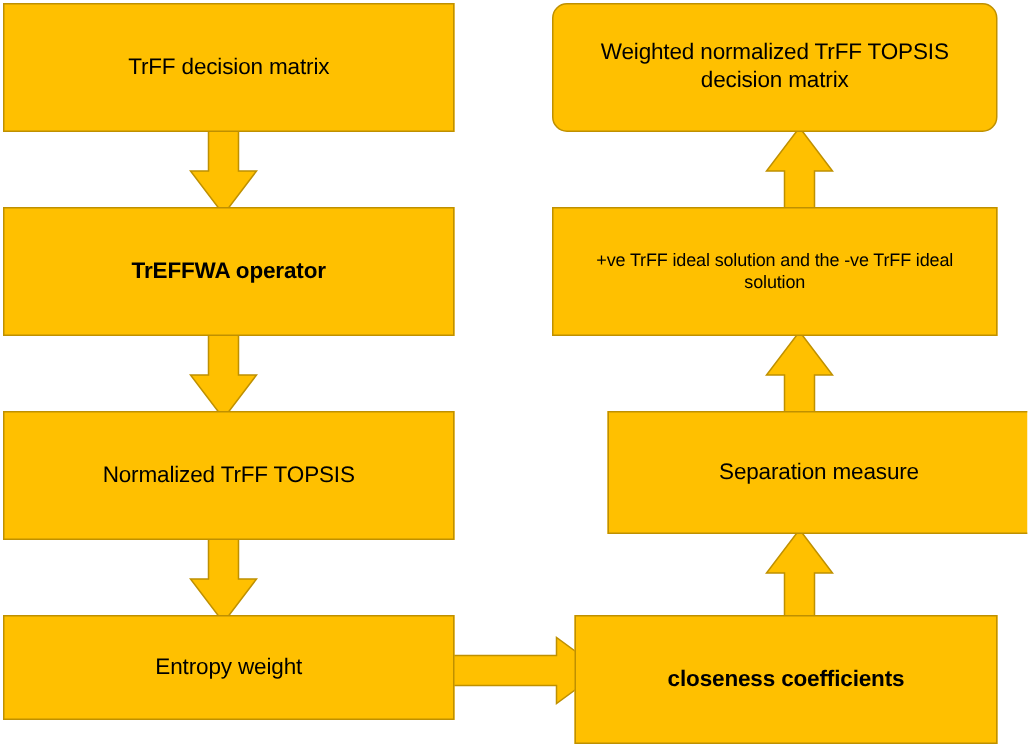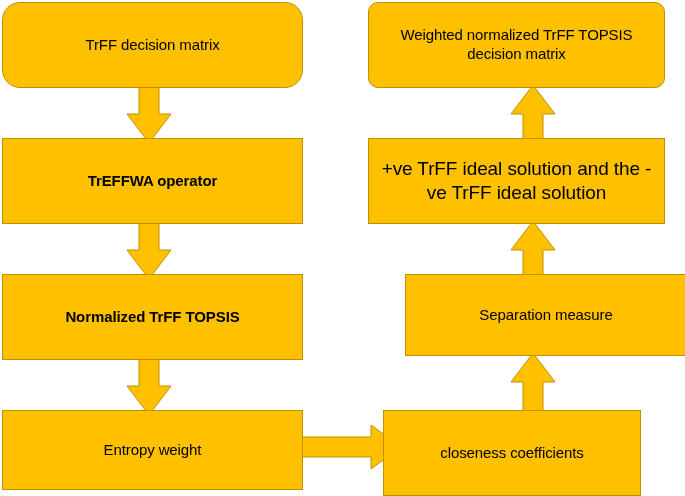--- a/index.html
+++ b/index.html
@@ -30,22 +30,22 @@
   }
   .node .node-label {
     display: block;
     width: 100%;
     padding: 0 8px;
     box-sizing: border-box;
     line-height: 1.25;
     font-size: 15px;
     letter-spacing: -0.1px;
   }
-  .node.small .node-label { font-size: 19px; }
-  .node.bold .node-label { font-weight: 700; }
+  .node.small .node-label { font-size: 12px; }
+  .node.bold .node-label { font-weight: 400; }
 
   .arrow {
     position: absolute;
     z-index: 1;
   }
   .arrow svg { display: block; }
 </style>
 </head>
 <body>
 
@@ -86,45 +86,45 @@
       <polygon points="23,1 45,30 33,30 33,59 13,59 13,30 1,30" fill="#FFC000" stroke="#BF9000" stroke-width="1"></polygon>
     </svg>
   </div>
 
   <div class="arrow" style="left:510px; top:84px; width:46px; height:60px;">
     <svg width="46" height="60" viewBox="0 0 46 60">
       <polygon points="23,1 45,30 33,30 33,59 13,59 13,30 1,30" fill="#FFC000" stroke="#BF9000" stroke-width="1"></polygon>
     </svg>
   </div>
 
-  <div class="node" style="left:2px; top:2px; width:301px; height:86px;border-radius:18px;">
+  <div class="node" style="left:2px; top:2px; width:301px; height:86px;">
     <span class="node-label">TrFF decision matrix</span>
   </div>
 
   <div class="node" style="left:2px; top:138px; width:301px; height:86px;font-weight:bold;">
     <span class="node-label">TrEFFWA operator</span>
   </div>
 
   <div class="node bold" style="left:2px; top:274px; width:301px; height:86px;">
     <span class="node-label">Normalized TrFF TOPSIS</span>
   </div>
 
-  <div class="node" style="left:2px; top:410px; width:301px; height:80px;">
+  <div class="node" style="left:2px; top:410px; width:301px; height:70px;">
     <span class="node-label">Entropy weight</span>
   </div>
 
   <div class="node" style="left:368px; top:2px; width:297px; height:86px;border-radius:10px;">
     <span class="node-label">Weighted normalized TrFF TOPSIS decision matrix</span>
   </div>
 
   <div class="node small" style="left:368px; top:138px; width:297px; height:86px;">
     <span class="node-label">+ve TrFF ideal solution and the -ve TrFF ideal solution</span>
   </div>
 
   <div class="node" style="left:369px; top:274px; width:282px; height:82px;margin-left:36px;">
     <span class="node-label">Separation measure</span>
   </div>
 
-  <div class="node" style="left:383px; top:410px; width:258px; height:86px;">
+  <div class="node" style="left:383px; top:410px; width:282px; height:86px;font-weight:bold;">
     <span class="node-label">closeness coefficients</span>
   </div>
 
 </div>
 
 </body></html>

